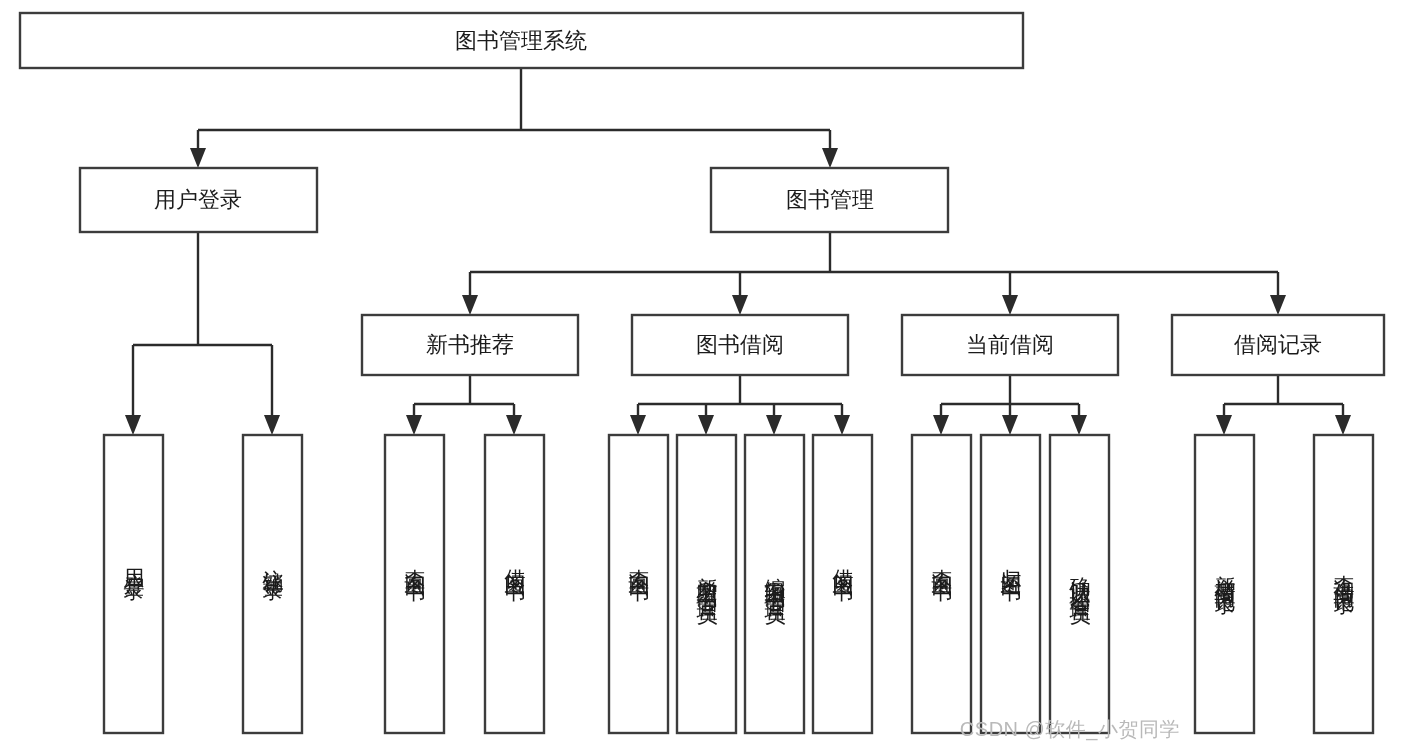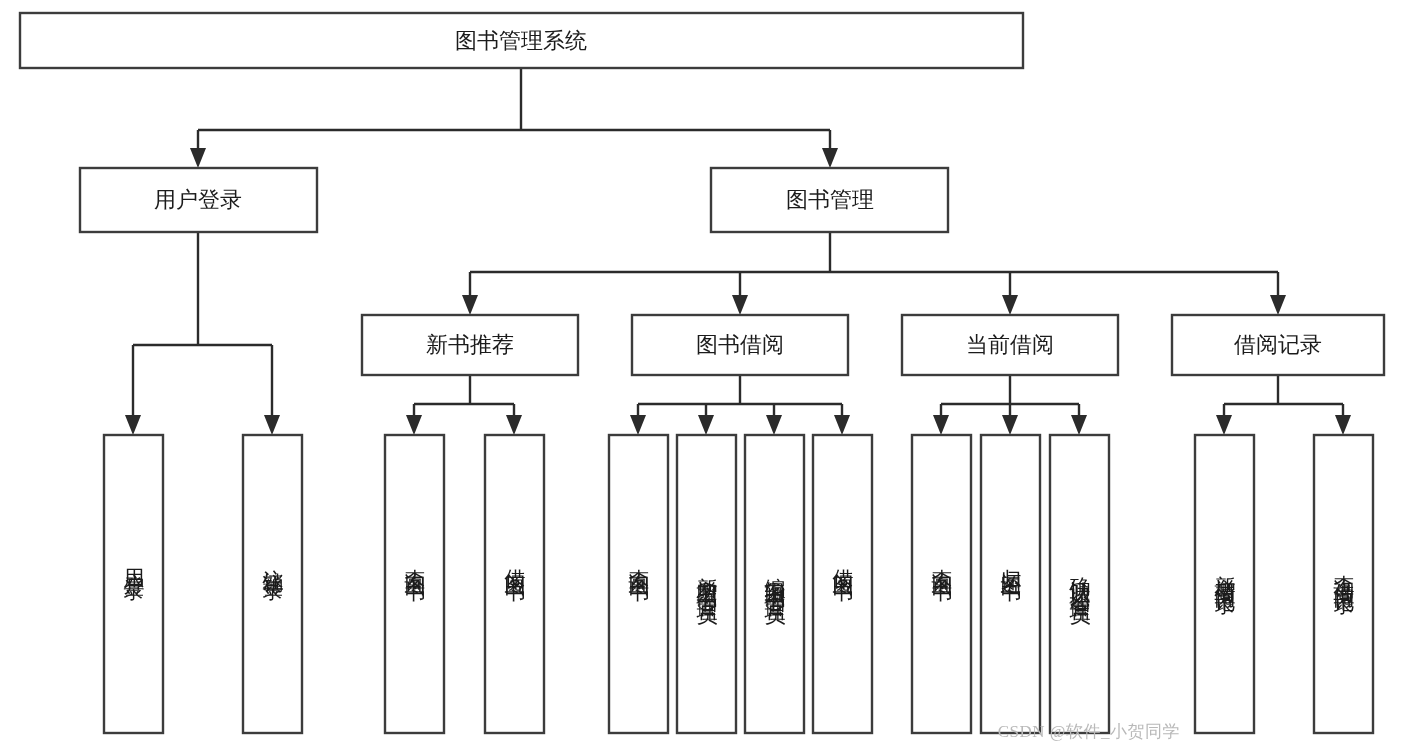--- a/index.html
+++ b/index.html
@@ -53,23 +53,23 @@
     fill: none;
   }
   .arrow-head {
     fill: #2b2b2b;
     stroke: none;
   }
   .watermark {
     position: absolute;
     right: 6px;
     bottom: 4px;
-    font-size: 17px;
+    font-size: 20px;
     color: #b9b9b9;
-    font-family: Liberation Serif, serif;
+    font-family: Liberation Sans, sans-serif;
     white-space: nowrap;
     letter-spacing: 0.5px;
     user-select: none;
   }
 </style>
 </head>
 <body>
 
 <div id="diagram-root">
 

